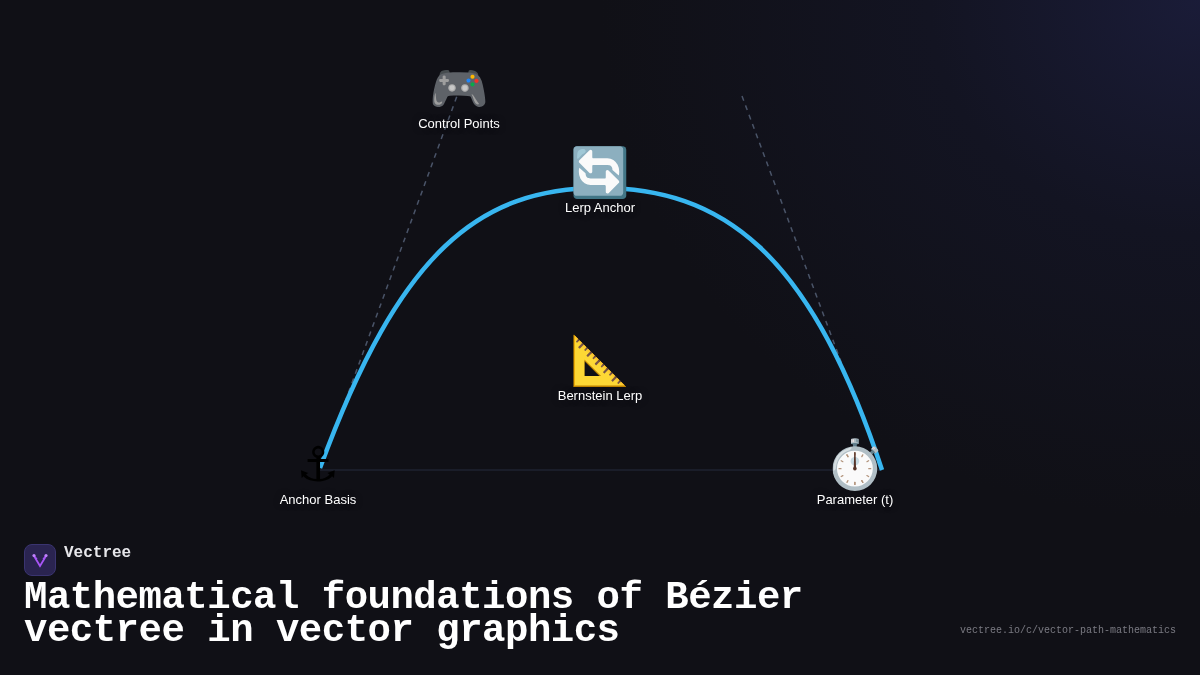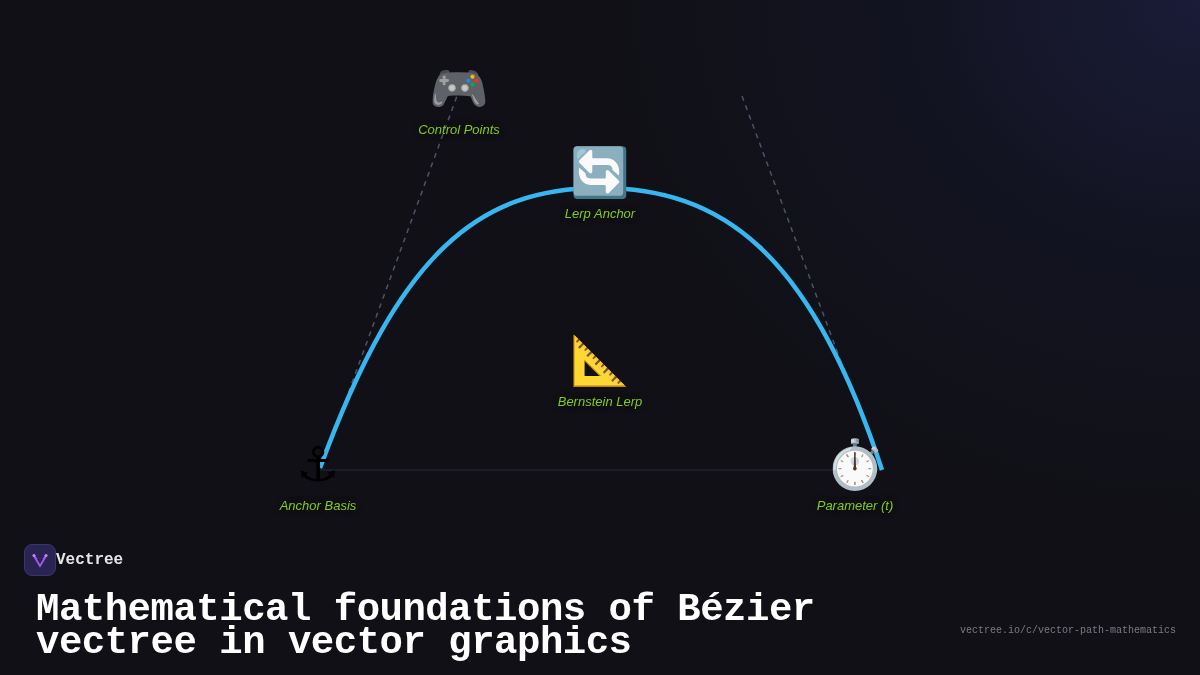--- a/index.html
+++ b/index.html
@@ -17,37 +17,36 @@
   svg.diagram { position:absolute; left:0; top:0; }
   .node {
     position:absolute; transform:translateX(-50%);
     display:flex; flex-direction:column; align-items:center;
   }
   .node .emoji {
     font-size:48px; line-height:56px; height:56px;
     font-family:"DejaVu Sans", sans-serif;
   }
   .node .label {
-    margin-top:6px; color:#84cc16; font-size:13px; white-space:nowrap;
+    margin-top:0; color:#ffffff; font-size:13px; white-space:nowrap;
     text-shadow:0 0 6px #101016;
-    font-style:italic;
   }
   .brand {
-    position:absolute; left:24px; top:544px; display:flex; align-items:center; gap:0;
+    position:absolute; left:24px; top:544px; display:flex; gap:8px;
   }
   .brand-logo {
     width:32px; height:32px; border-radius:8px; background:#2a2450;
     border:1px solid #3a3470; box-sizing:border-box;
     display:flex; align-items:center; justify-content:center;
   }
   .brand-name {
     color:#e6e6ea; font-family:"Liberation Mono", monospace; font-weight:bold; font-size:16px;
   }
   .title {
-    position:absolute; left:24px; top:582px; margin:12px;
+    position:absolute; left:24px; top:582px; margin:0;
     color:#ffffff; font-family:"Liberation Mono", monospace; font-weight:bold;
     font-size:39px; line-height:33px; letter-spacing:-0.5px;
   }
   .url {
     position:absolute; right:24px; top:625px;
     color:#7a7a82; font-family:"Liberation Mono", monospace; font-size:10px;
   }
 </style>
 </head>
 <body>

